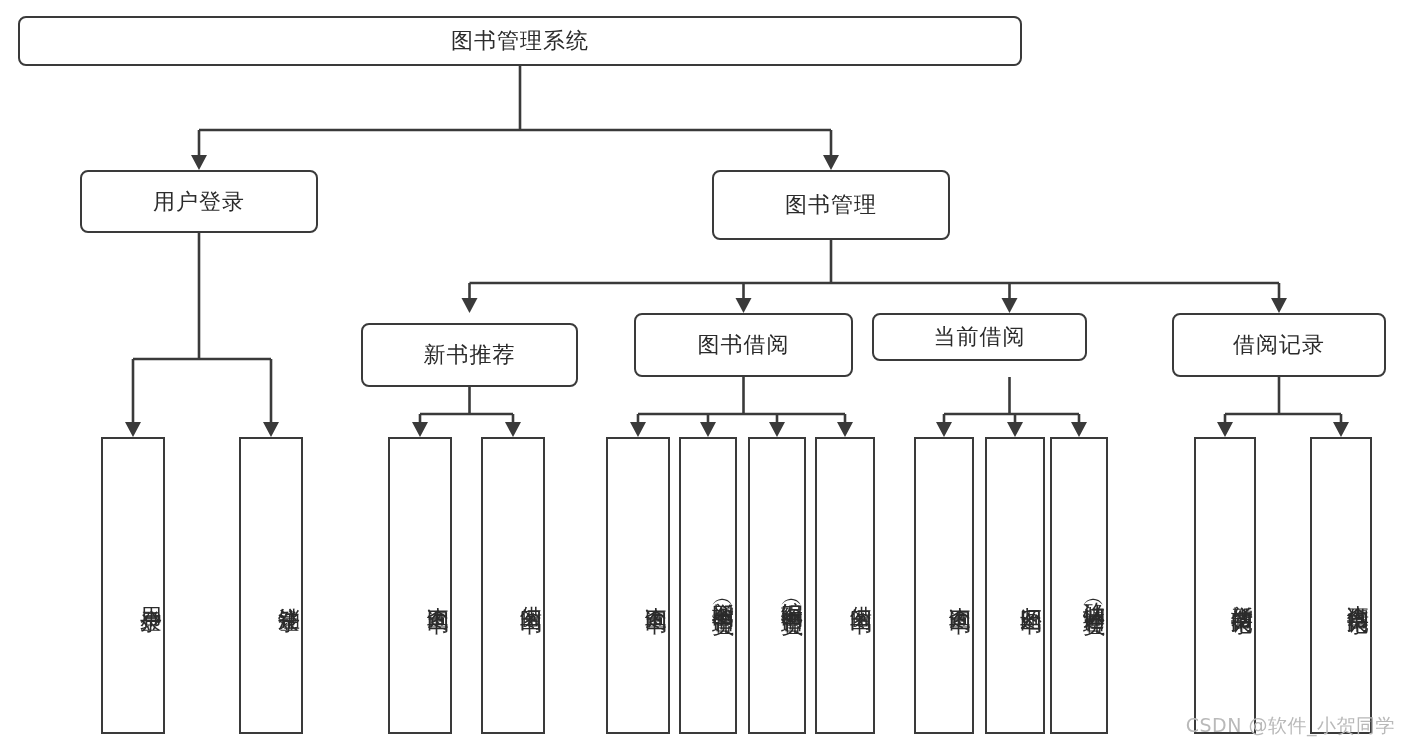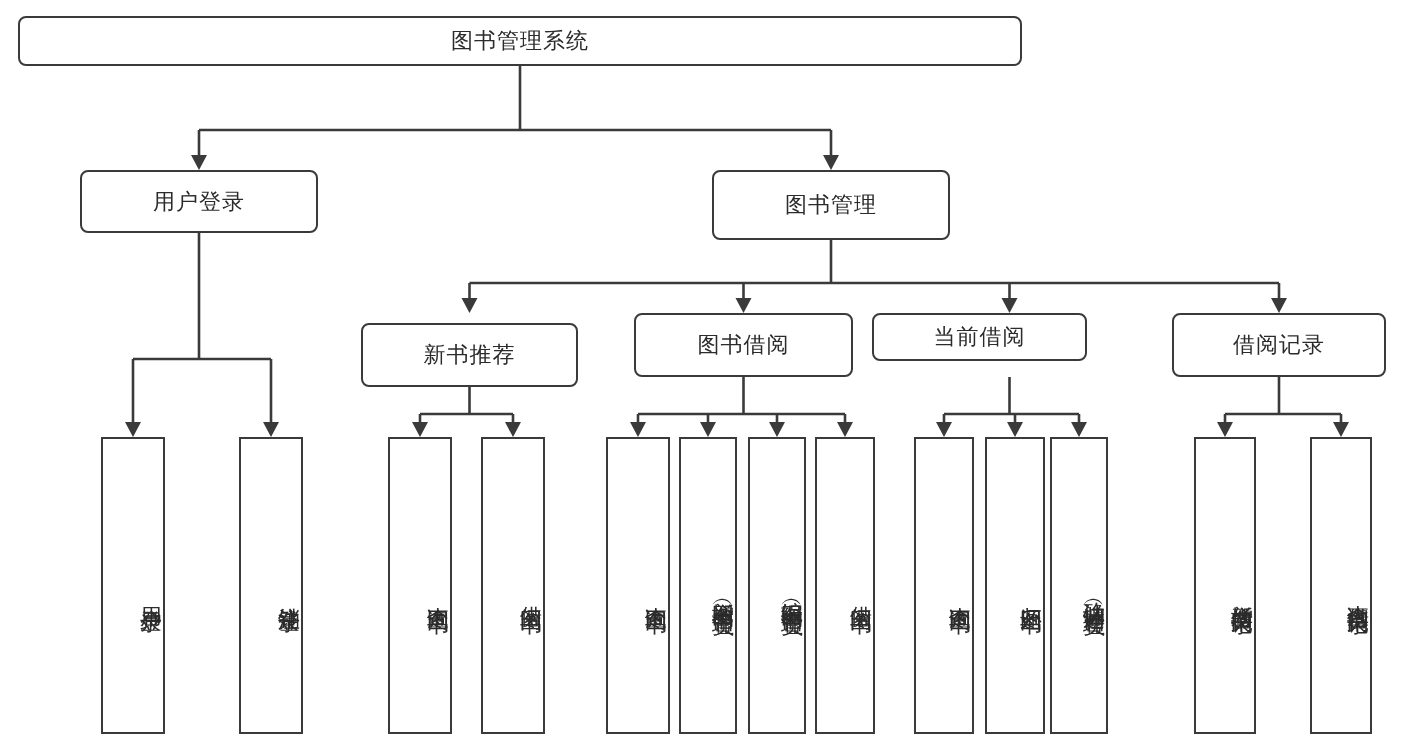--- a/index.html
+++ b/index.html
@@ -184,13 +184,14 @@
   <div class="node vert" style="left: 1050px; top: 437px; width: 58px; height: 297px;">
     <span class="label">确认归还（管理员）</span>
   </div>
   <div class="node vert" style="left: 1194px; top: 437px; width: 62px; height: 297px;">
     <span class="label">新增借阅记录</span>
   </div>
   <div class="node vert" style="left: 1310px; top: 437px; width: 62px; height: 297px;">
     <span class="label">查询借阅记录</span>
   </div>
 
+  <div class="watermark">CSDN @软件_小贺同学</div>
 </div>
 
 </body></html>

